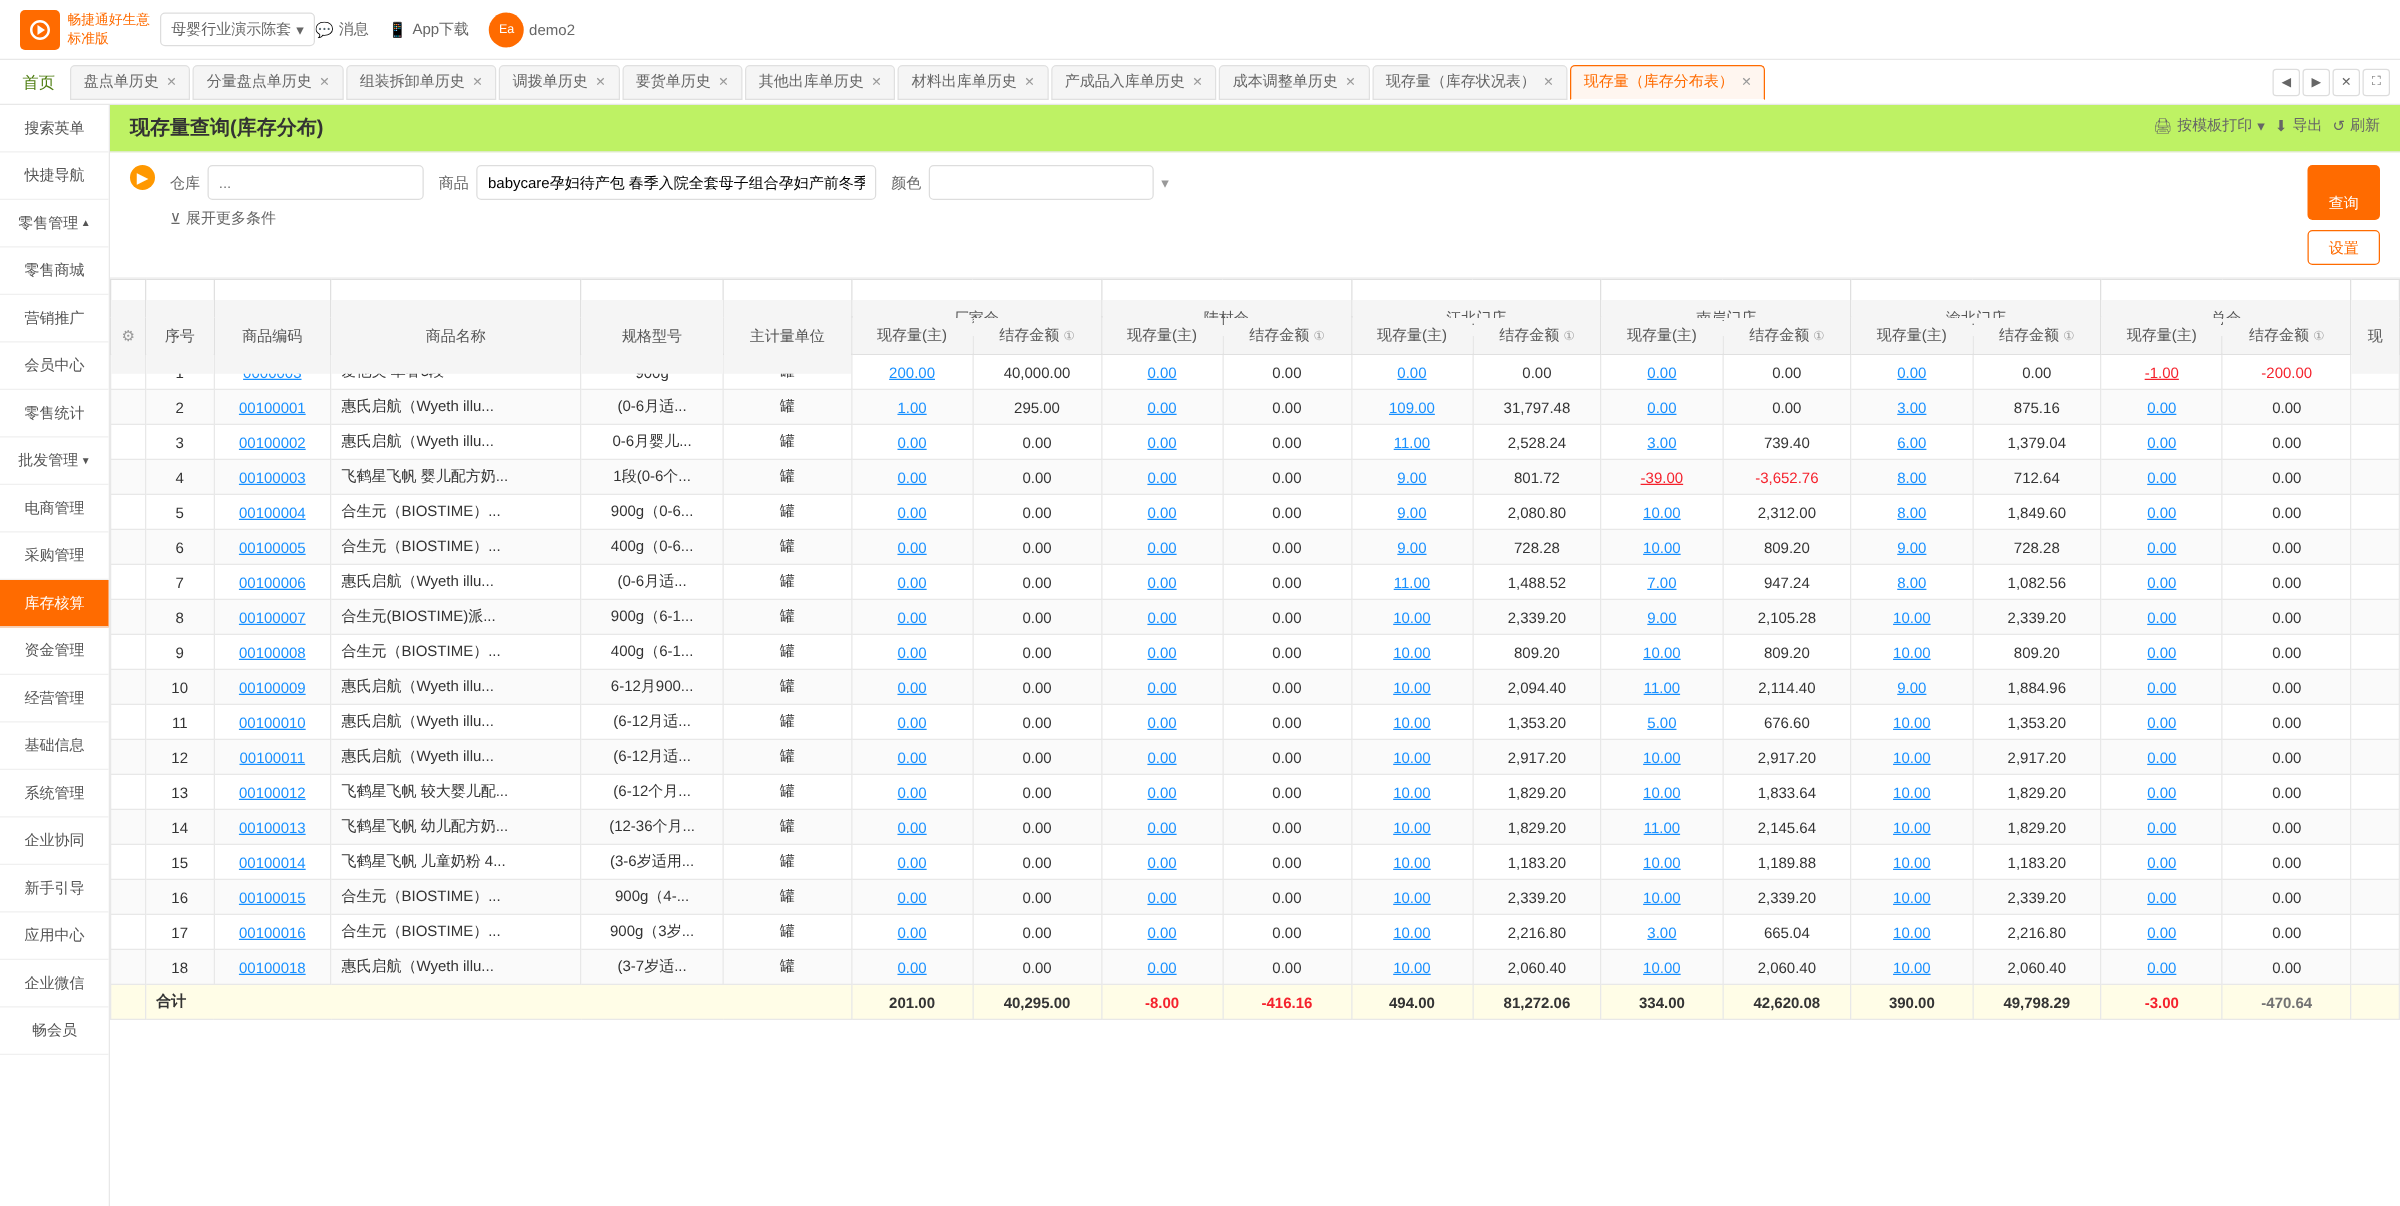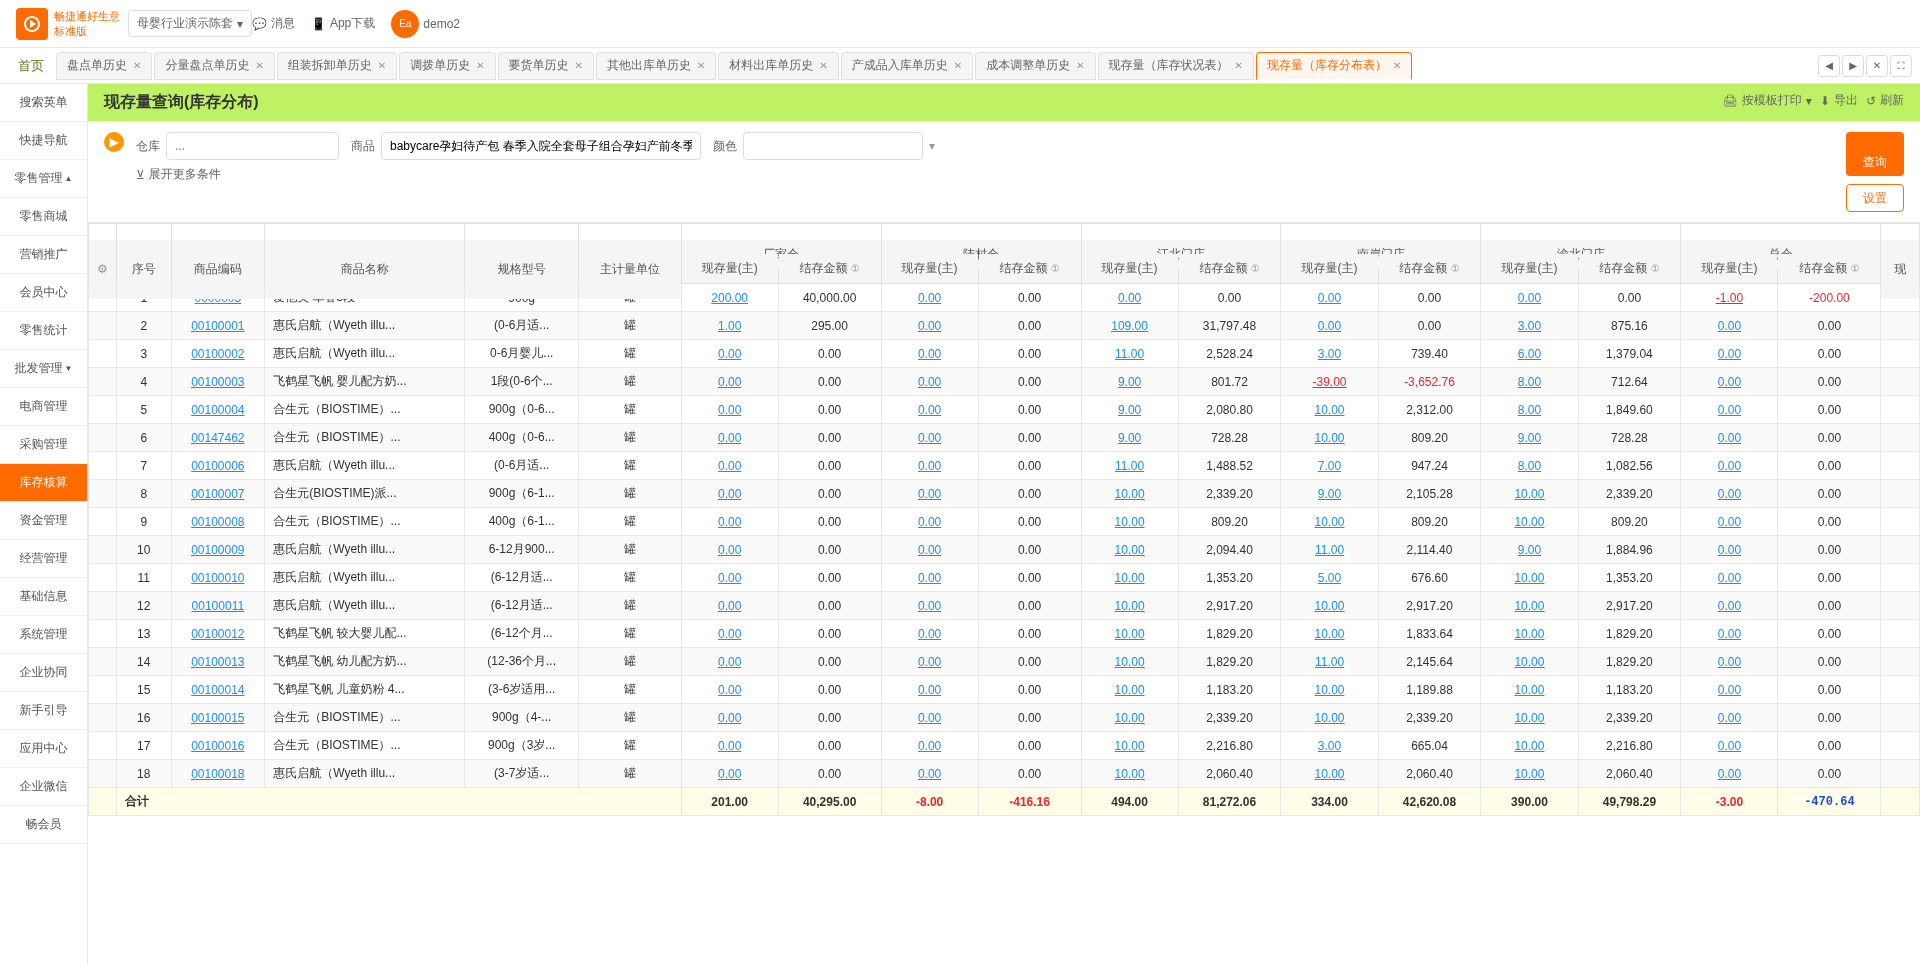--- a/index.html
+++ b/index.html
@@ -348,21 +348,21 @@
     <td>2,312.00</td>
     <td class="td-link">8.00</td>
     <td>1,849.60</td>
     <td class="td-link">0.00</td>
     <td>0.00</td>
     <td></td>
   </tr>
               <tr>
     <td></td>
     <td>6</td>
-    <td class="td-link">00147462</td>
+    <td class="td-link">00100005</td>
     <td style="text-align:left; max-width:160px; overflow:hidden; text-overflow:ellipsis;">合生元（BIOSTIME）...</td>
     <td>400g（0-6...</td>
     <td>罐</td>
     <td class="td-link">0.00</td>
     <td>0.00</td>
     <td class="td-link">0.00</td>
     <td>0.00</td>
     <td class="td-link">9.00</td>
     <td>728.28</td>
     <td class="td-link">10.00</td>
@@ -632,21 +632,21 @@
   <td style="font-weight:bold;">40,295.00</td>
   <td style="color:#f5222d;font-weight:bold;">-8.00</td>
   <td style="color:#f5222d;font-weight:bold;">-416.16</td>
   <td style="font-weight:bold;">494.00</td>
   <td style="font-weight:bold;">81,272.06</td>
   <td style="font-weight:bold;">334.00</td>
   <td style="font-weight:bold;">42,620.08</td>
   <td style="font-weight:bold;">390.00</td>
   <td style="font-weight:bold;">49,798.29</td>
   <td style="color:#f5222d;font-weight:bold;">-3.00</td>
-  <td style="color:#1d4ed8;font-weight:bold;font-family:Liberation Mono, monospace;">-470.64</td>
+  <td style="color:#737373;font-weight:bold;">-470.64</td>
   <td></td>
 </tr>
             </tbody>
         </table>
       </div>
 
     </div>
   </div>
 </div>
 

